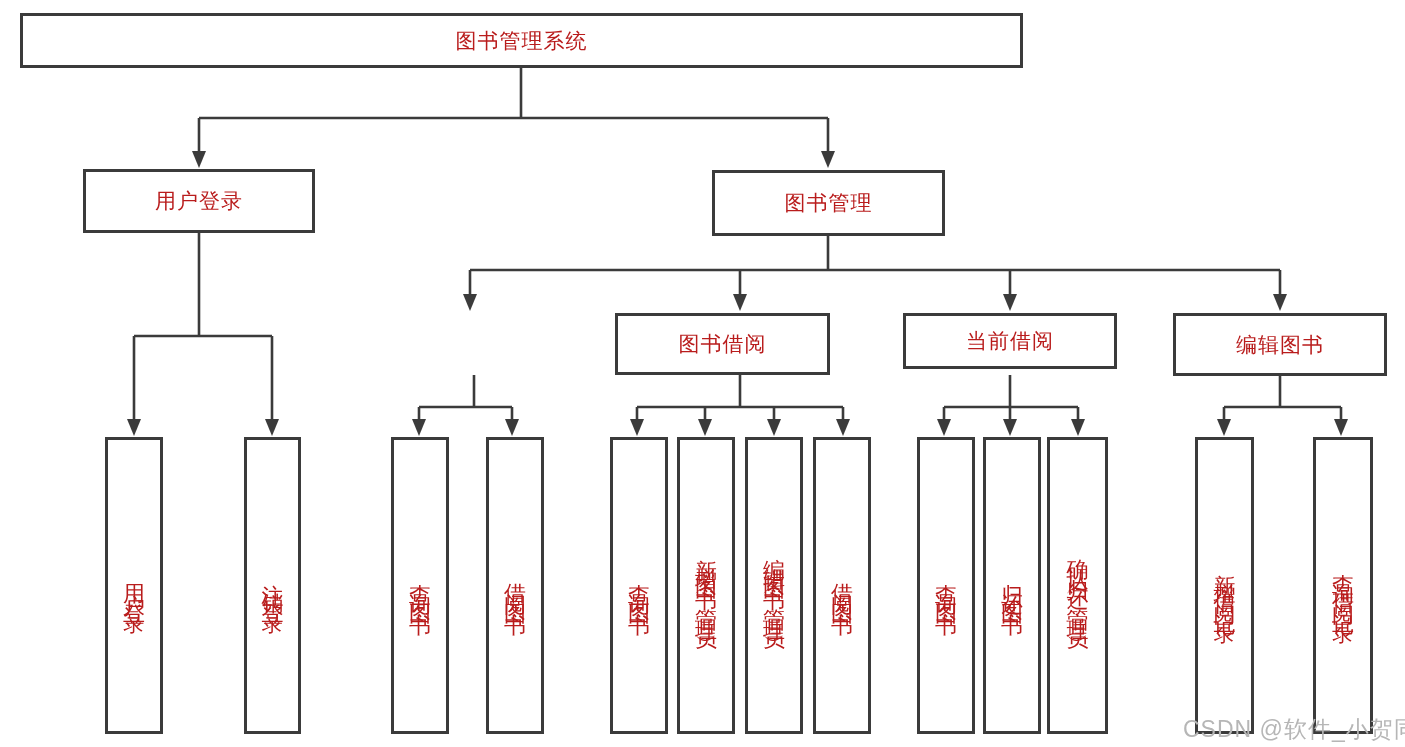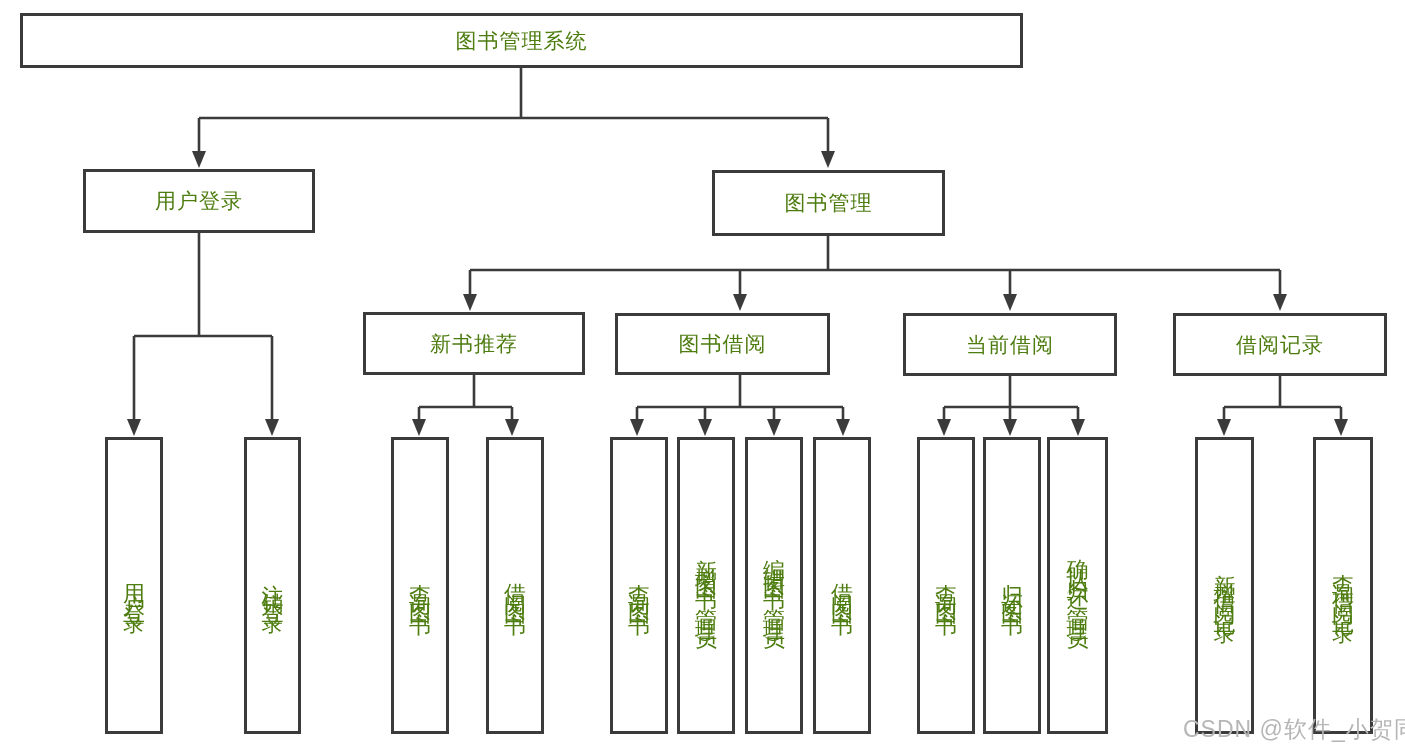--- a/index.html
+++ b/index.html
@@ -33,21 +33,21 @@
     stroke: none;
   }
   .box {
     position: absolute;
     box-sizing: border-box;
     border: 3px solid #3b3b3b;
     background: #ffffff;
     display: flex;
     align-items: center;
     justify-content: center;
-    color: #4d7c0f;
+    color: #b91c1c;
     z-index: 2;
   }
   .hbox {
     font-size: 21px;
     letter-spacing: 1px;
   }
   .vbox {
     writing-mode: vertical-rl;
     text-orientation: upright;
     font-size: 22px;
@@ -57,21 +57,21 @@
     height: 297px;
     width: 58px;
   }
   .vbox span { display: block; }
   
   #box-root        { left: 20px;   top: 13px;  width: 1003px; height: 55px; }
   #box-user-login  { left: 83px;   top: 169px; width: 232px;  height: 64px; }
   #box-book-mgmt   { left: 712px;  top: 170px; width: 233px;  height: 66px; }
   #box-new-book    { left: 363px;  top: 312px; width: 222px;  height: 63px; }
   #box-borrow      { left: 615px;  top: 313px; width: 215px;  height: 62px; }
-  #box-current     { left: 903px;  top: 313px; width: 214px;  height: 63px; }
+  #box-current     { left: 903px;  top: 313px; width: 214px;  height: 56px; }
   #box-records     { left: 1173px; top: 313px; width: 214px;  height: 63px; }
   
   #leaf-login          { left: 105px;  }
   #leaf-logout         { left: 244px;  width: 57px; }
   #leaf-nb-query       { left: 391px;  }
   #leaf-nb-borrow      { left: 486px;  }
   #leaf-bw-query       { left: 610px;  }
   #leaf-bw-add         { left: 677px;  }
   #leaf-bw-edit        { left: 745px;  }
   #leaf-bw-borrow      { left: 813px;  }
@@ -176,31 +176,28 @@
     <span>图书管理系统</span>
   </div>
 
   <div id="box-user-login" class="box hbox">
     <span>用户登录</span>
   </div>
   <div id="box-book-mgmt" class="box hbox">
     <span>图书管理</span>
   </div>
 
-  <div id="box-new-book" class="box hbox">
-    <span>新书推荐</span>
-  </div>
   <div id="box-borrow" class="box hbox">
     <span>图书借阅</span>
   </div>
   <div id="box-current" class="box hbox">
     <span>当前借阅</span>
   </div>
   <div id="box-records" class="box hbox">
-    <span>借阅记录</span>
+    <span>编辑图书</span>
   </div>
 
   <div id="leaf-login" class="box vbox">
     <span>用户登录</span>
   </div>
   <div id="leaf-logout" class="box vbox">
     <span>注销登录</span>
   </div>
   <div id="leaf-nb-query" class="box vbox">
     <span>查询图书</span>

